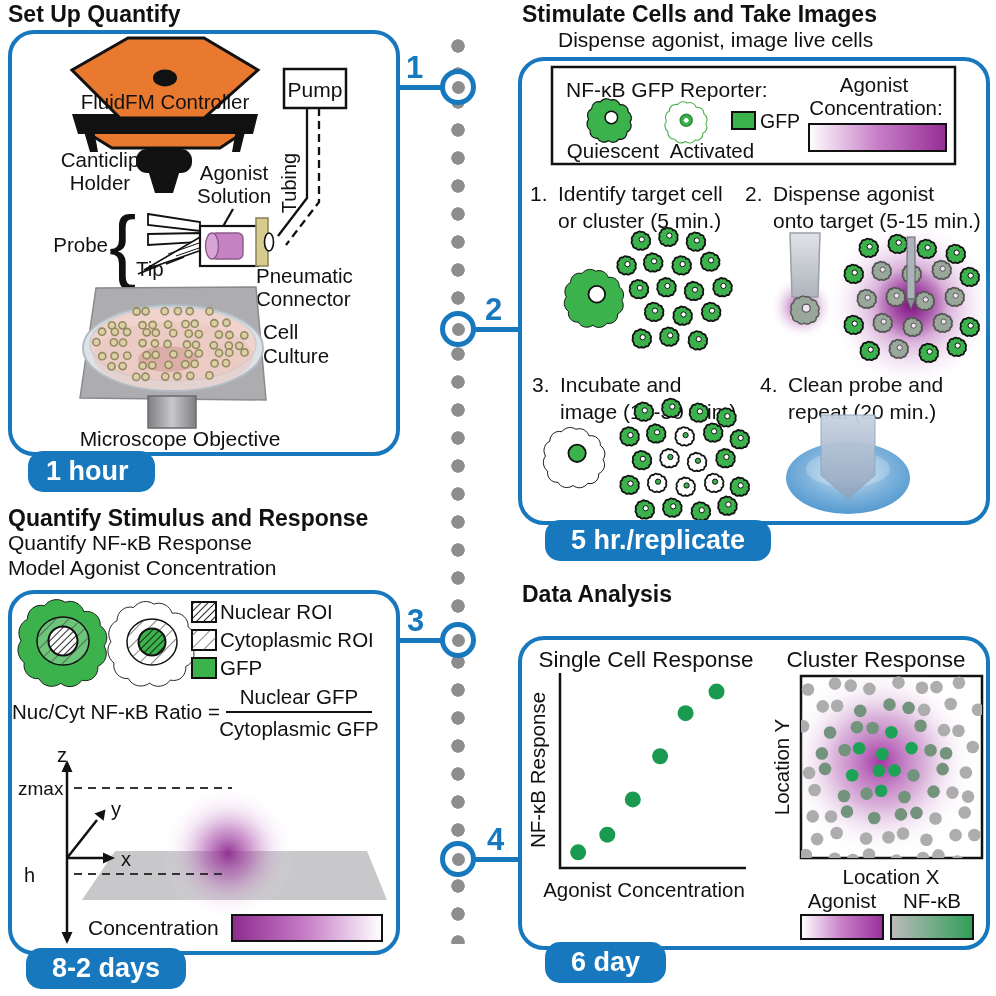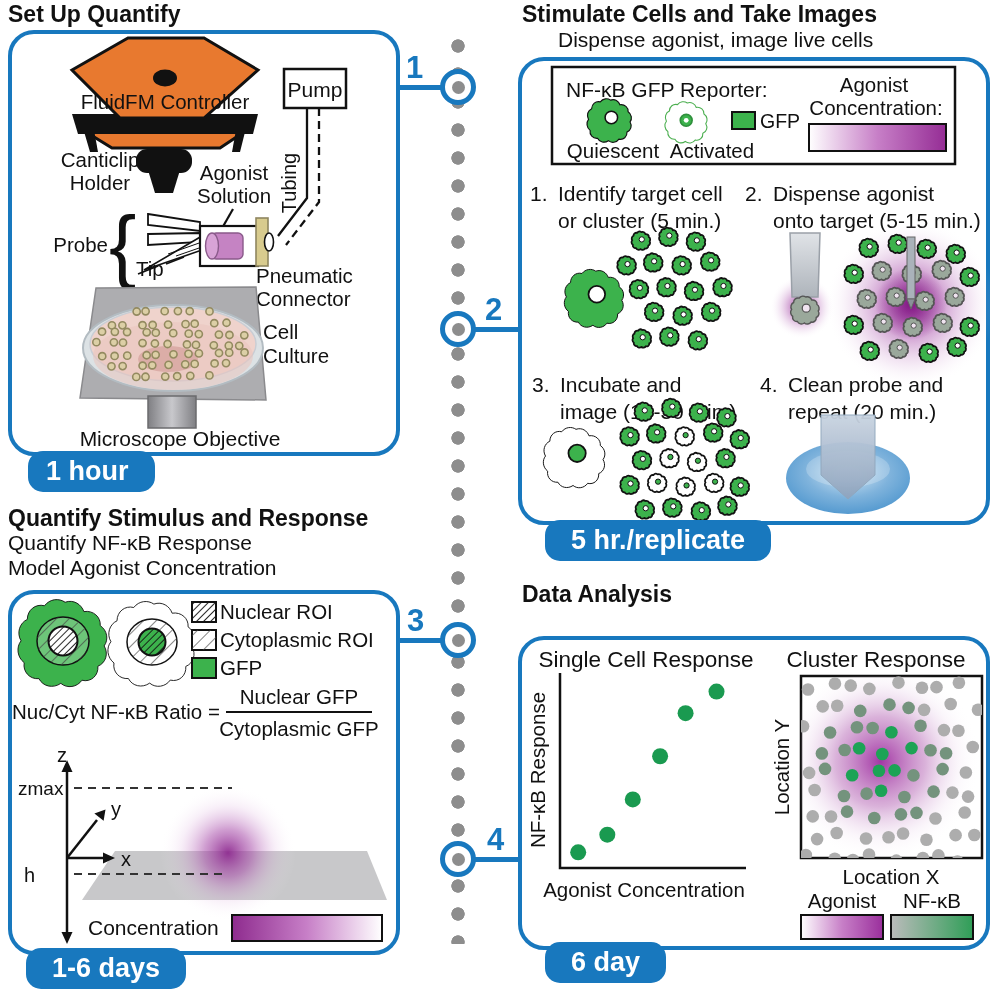--- a/index.html
+++ b/index.html
@@ -56,21 +56,21 @@
   <div class="ring" style="left:440px;top:841px;">
       <i></i>
     </div>
   <div class="num" style="left:406px;top:52px;">1</div>
   <div class="num" style="left:485px;top:294px;">2</div>
   <div class="num" style="left:407px;top:605px;">3</div>
   <div class="num" style="left:487px;top:824px;">4</div>
 
   <div class="badge" style="left:28px;top:451px;padding-left:18px;">1 hour</div>
   <div class="badge" style="left:545px;top:520px;">5 hr./replicate</div>
-  <div class="badge" style="left:26px;top:948px;">1-6 days</div>
+  <div class="badge" style="left:26px;top:948px;">8-2 days</div>
   <div class="badge" style="left:545px;top:942px;">6 day</div>
 
   <svg width="0" height="0" style="position:absolute" aria-hidden="true">
     <defs>
       <path id="blob" vector-effect="non-scaling-stroke" d="M12.6,1.6 C14.8,0.8 16.8,2.2 17.4,4 C19.8,3.6 21.8,5.4 21.6,7.6 C23.4,8.8 23.8,11.2 22.6,12.8 C23.8,14.8 23,17.2 21,18 C21.2,20.4 19.2,22.2 16.9,21.6 C15.7,23.4 13.1,23.8 11.5,22.4 C9.5,23.8 6.9,23.2 5.9,21.2 C3.5,21.4 1.7,19.4 2.1,17.1 C0.3,15.7 0,13.1 1.3,11.5 C0.1,9.5 0.9,6.9 2.9,6 C2.9,3.6 5,1.9 7.3,2.5 C8.7,0.7 11,0.5 12.6,1.6 Z"></path>
     </defs>
   </svg>
 
   <svg class="psvg" style="left:8px;top:30px;" width="392" height="426" viewBox="0 0 392 426">
     <defs>

